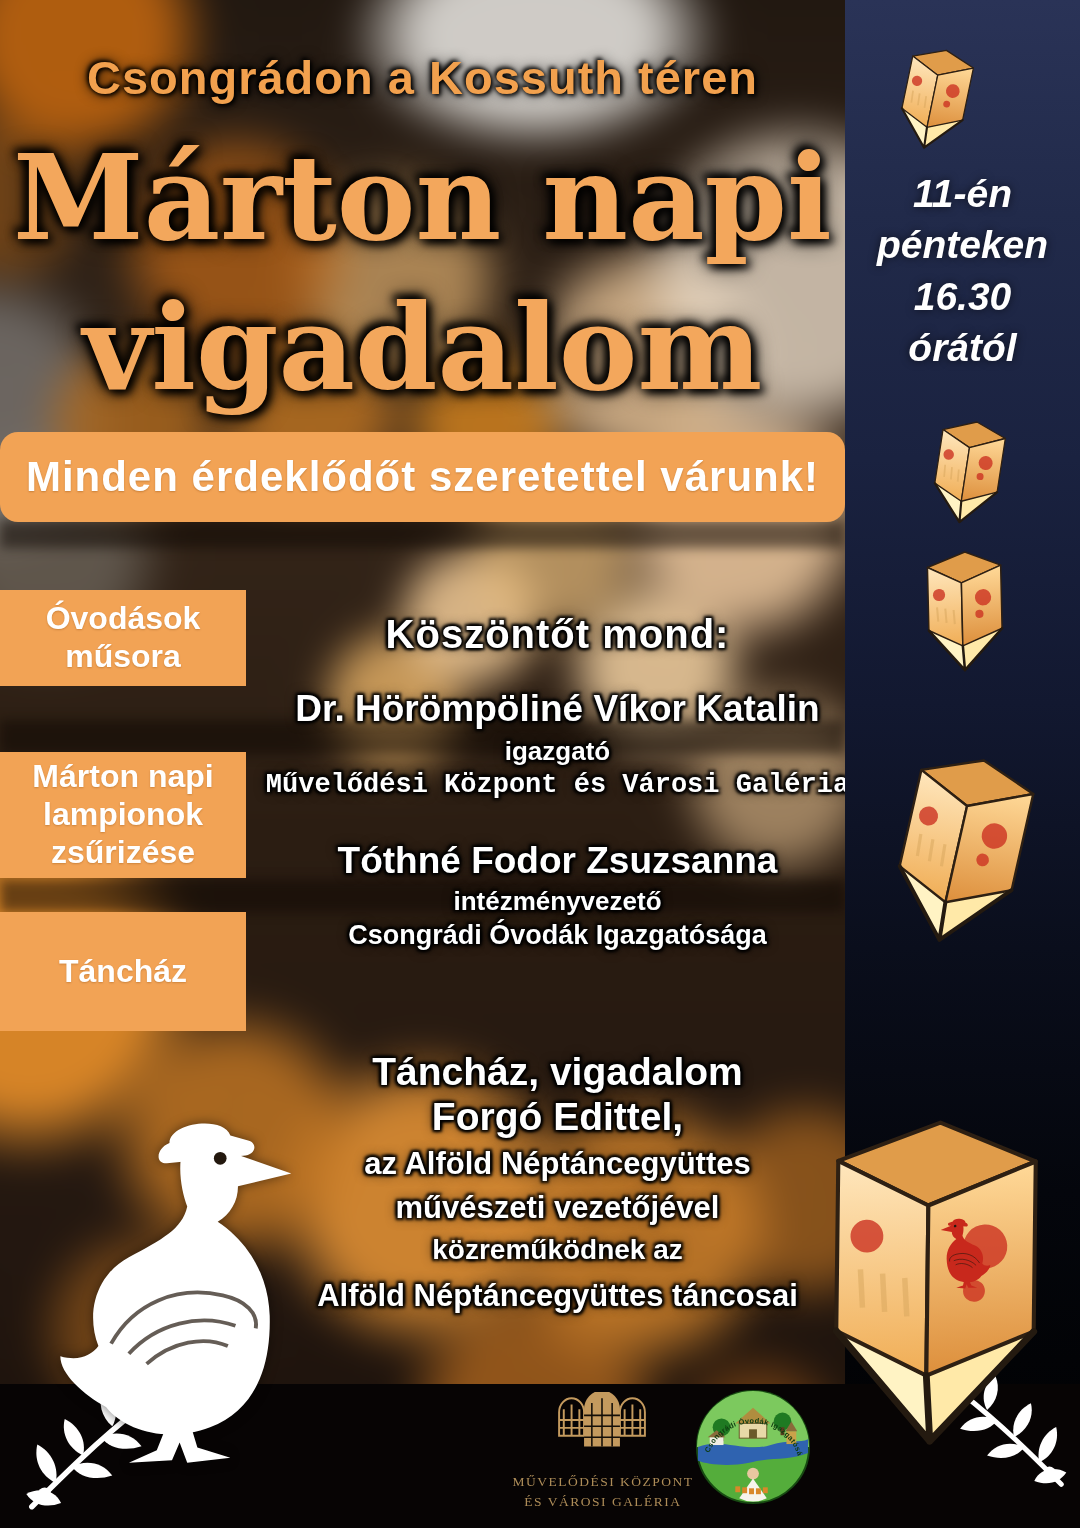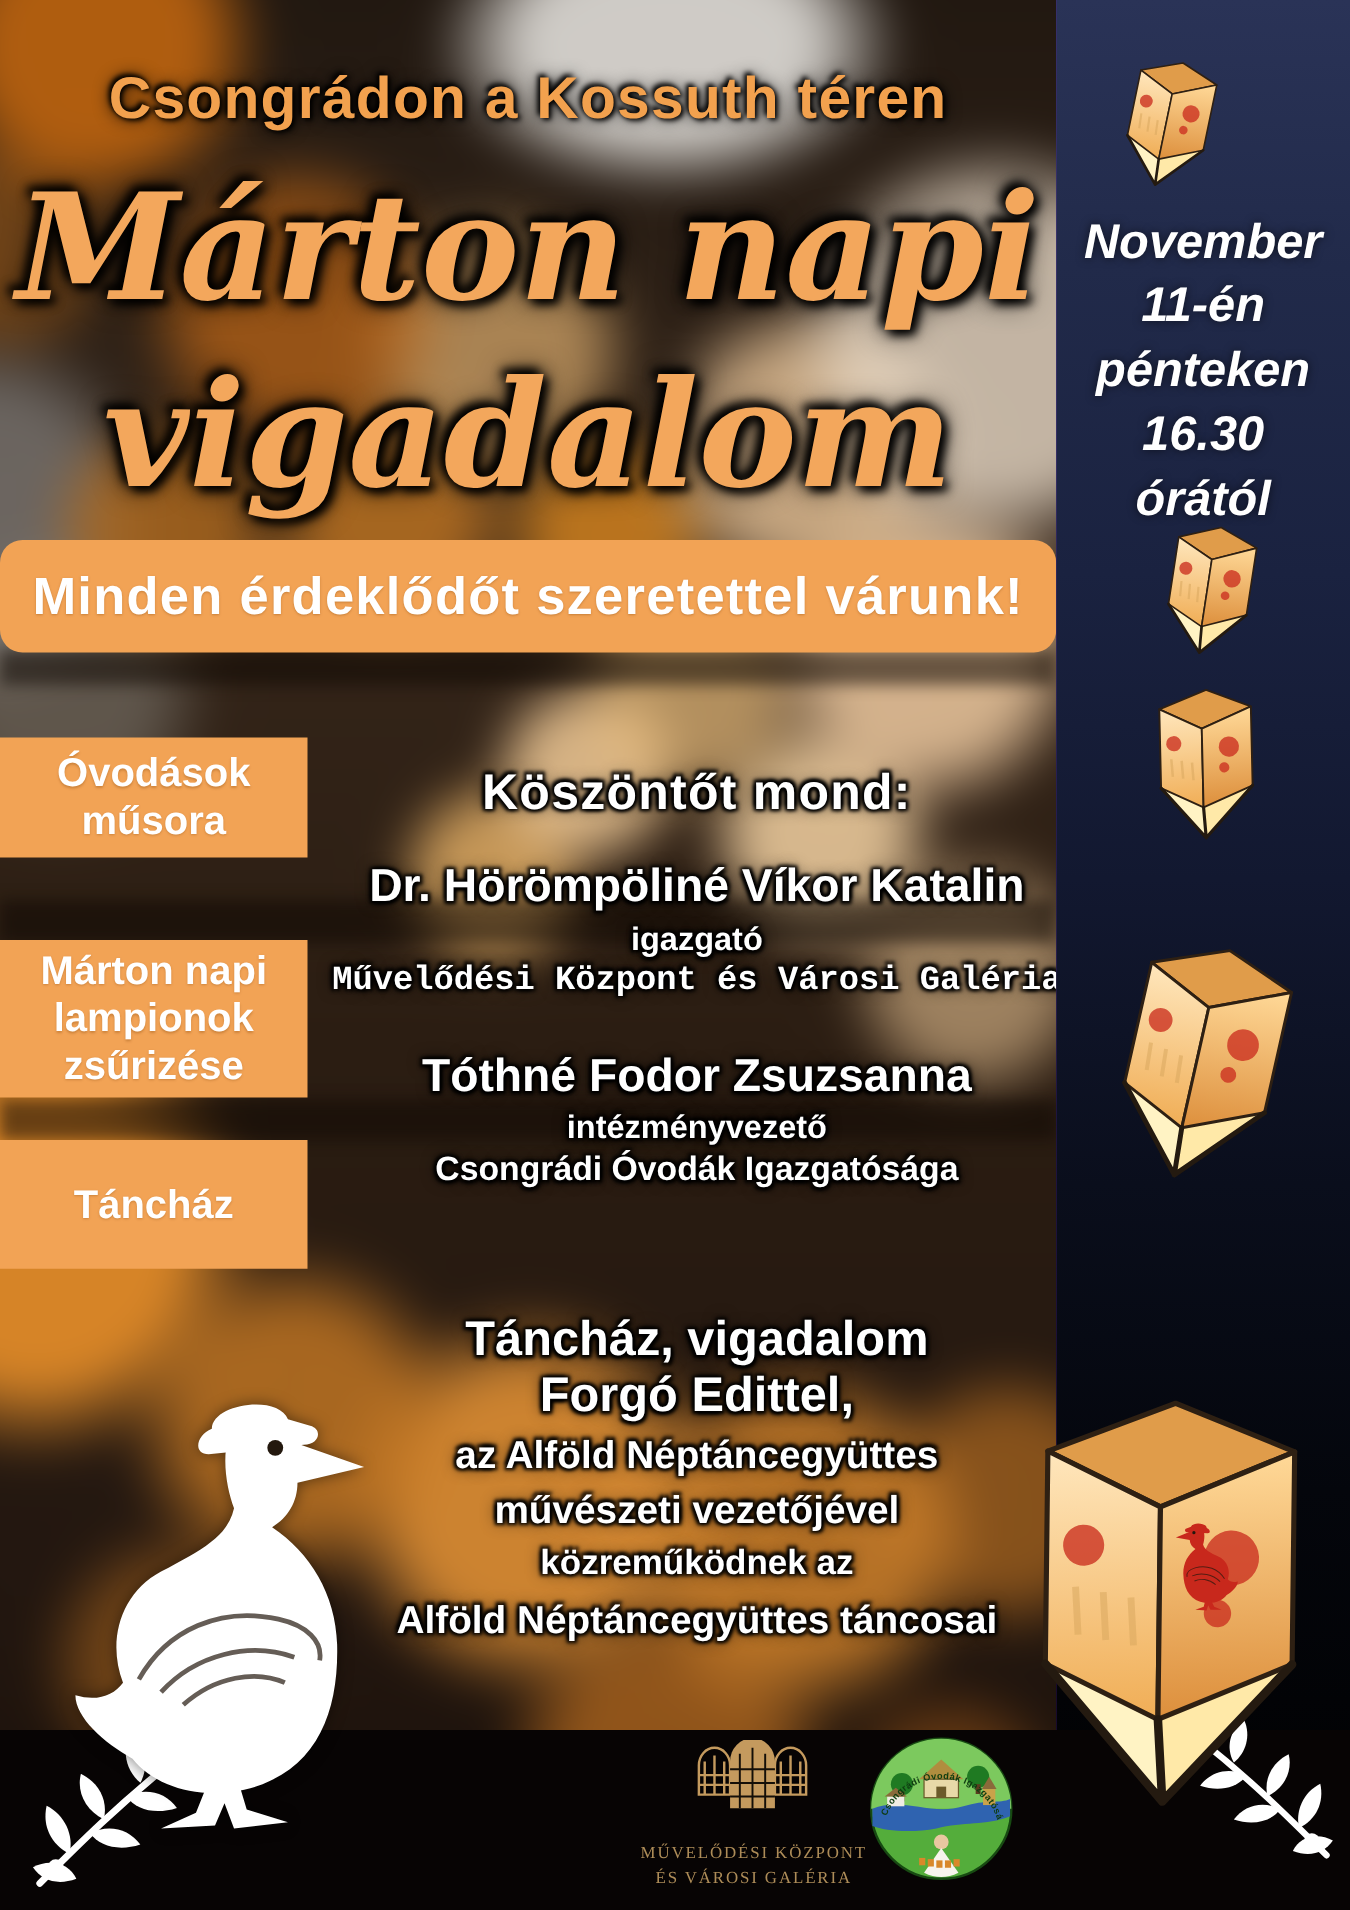--- a/index.html
+++ b/index.html
@@ -38,35 +38,35 @@
       linear-gradient(180deg,#201710 0%,#35261a 30%,#2b1d12 55%,#231710 80%,#190f08 100%);}
   .stripe{position:absolute;left:0;width:845px;filter:blur(6px);background:rgba(16,9,4,.55);}
   .stripe.s1{top:520px;height:28px;}
   .stripe.s2{top:720px;height:34px;}
   .stripe.s3{top:880px;height:32px;}
   
   .kicker{position:absolute;left:0;top:50px;width:845px;text-align:center;
     font-size:47px;font-weight:bold;color:#f2a14e;letter-spacing:1px;
     text-shadow:0 0 14px #000,2px 2px 4px #000,-2px -2px 4px #000;}
   .script{position:absolute;left:0;width:845px;text-align:center;color:#f3a75c;
-    font-family:"DejaVu Serif",serif;font-style:italic;font-weight:bold;
+    font-family:"DejaVu Serif",serif;font-weight:bold;
     text-shadow:0 0 24px rgba(0,0,0,.95),0 0 12px rgba(0,0,0,.85),4px 4px 8px #000,-4px -4px 8px #000;}
   .script.l1{top:128px;font-size:118px;}
   .script.l2{top:278px;font-size:118px;}
   .banner{position:absolute;left:0;top:432px;width:845px;height:90px;background:#f2a355;
     display:flex;align-items:center;justify-content:center;border-radius:18px;}
   .banner span{color:#fff;font-size:42px;font-weight:bold;letter-spacing:1px;
     text-shadow:0 1px 2px rgba(120,60,0,.35);}
   .side-box{position:absolute;left:0;width:246px;background:#f2a355;color:#fff;
     display:flex;align-items:center;justify-content:center;text-align:center;
     font-weight:bold;font-size:32px;line-height:1.18;padding:0 10px;box-sizing:border-box;
     text-shadow:0 1px 2px rgba(120,60,0,.3);}
   .side-box.b1{top:590px;height:96px;}
   .side-box.b2{top:752px;height:126px;}
-  .side-box.b3{top:912px;height:103px;}
+  .side-box.b3{top:912px;height:119px;}
   .center-col{position:absolute;left:265px;top:0;width:585px;text-align:center;color:#fff;}
   .o{text-shadow:-2px -2px 3px #000,2px -2px 3px #000,-2px 2px 3px #000,2px 2px 3px #000,0 0 12px rgba(0,0,0,.8);}
   .ct{position:absolute;left:0;width:585px;white-space:nowrap;font-weight:bold;}
   .heading{top:612px;font-size:40px;letter-spacing:1px;}
   .name1{top:688px;font-size:37px;}
   .role1{top:736px;font-size:26px;}
   .org1{top:770px;font-size:27px;font-family:Liberation Mono, monospace;}
   .name2{top:840px;font-size:37px;}
   .role2{top:886px;font-size:26px;}
   .org2{top:920px;font-size:27px;}
@@ -219,21 +219,20 @@
       <div class="ct o d4">közreműködnek az</div>
       <div class="ct o d5">Alföld Néptáncegyüttes táncosai</div>
     </div>
   </div>
 
   <div class="right-col">
     <div class="lan lan1"><svg>
           <use href="#lantern"></use>
         </svg></div>
     <div class="date-block">
-      <div>November</div>
       <div>11-én</div>
       <div>pénteken</div>
       <div>16.30</div>
       <div>órától</div>
     </div>
     <div class="lan lan2"><svg>
           <use href="#lantern"></use>
         </svg></div>
     <div class="lan lan3"><svg>
           <use href="#lantern"></use>

